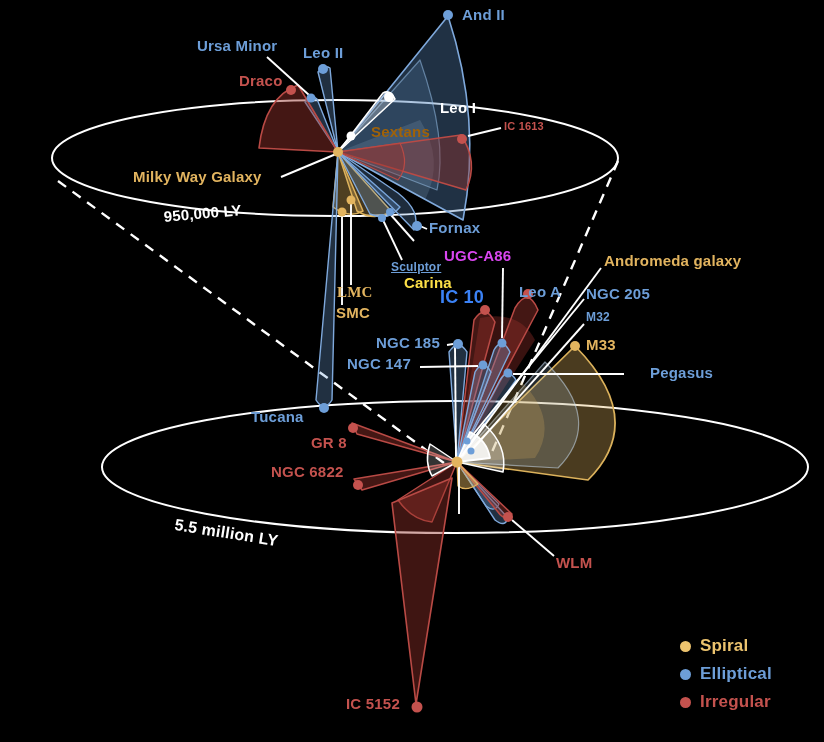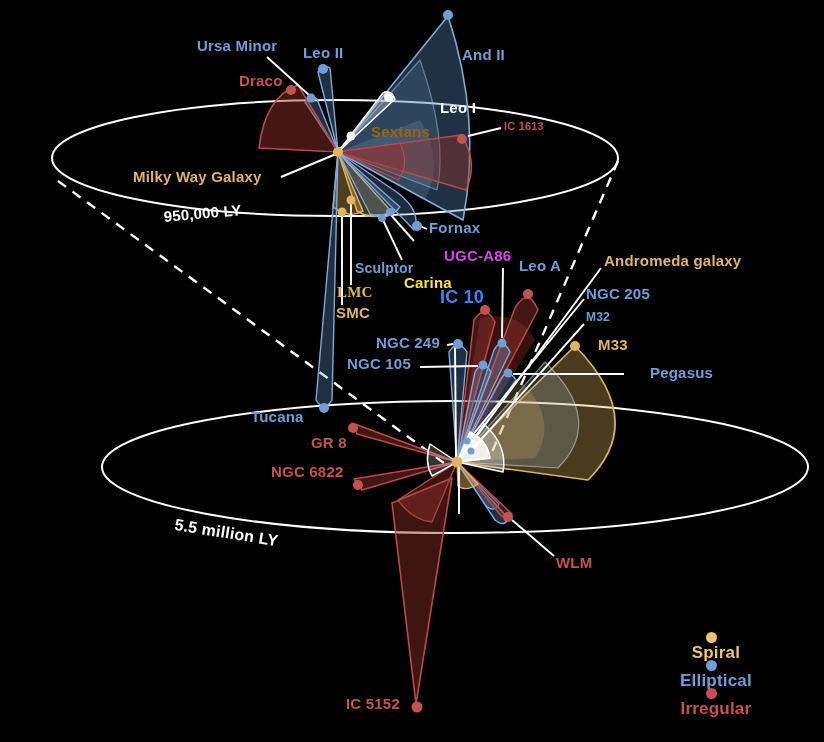--- a/index.html
+++ b/index.html
@@ -6,21 +6,21 @@
   #stage{
     position:relative;width:824px;height:742px;background:#000;overflow:hidden;
     font-family:"Liberation Sans",sans-serif;
   }
   #diagram-svg{position:absolute;left:0;top:0;}
   .glabel{
     position:absolute;font-weight:bold;white-space:nowrap;line-height:1.05;
     transform-origin:left top;letter-spacing:0.2px;
   }
   .legend{position:absolute;left:680px;top:632px;}
-  .legend-row{display:flex;align-items:center;height:28px;flex-direction:column;}
+  .legend-row{display:flex;align-items:center;height:28px;}
   .legend-dot{width:11px;height:11px;border-radius:50%;margin-right:9px;flex:0 0 auto;}
   .legend-label{font-weight:bold;font-size:17px;letter-spacing:0.2px;}
 </style>
 </head>
 <body>
 
 <div id="stage">
   <svg id="diagram-svg" width="824" height="742" viewBox="0 0 824 742">
       <ellipse cx="335" cy="158" rx="283" ry="58" fill="none" stroke="#ffffff" stroke-width="2"></ellipse>
       <ellipse cx="455" cy="467" rx="353" ry="66" fill="none" stroke="#ffffff" stroke-width="2"></ellipse>
@@ -117,42 +117,42 @@
     </div>
     <div class="legend-row">
       <span class="legend-dot" style="background: rgb(109, 158, 216);"></span>
       <span class="legend-label" style="color: rgb(109, 158, 216);">Elliptical</span>
     </div>
     <div class="legend-row">
       <span class="legend-dot" style="background: rgb(196, 82, 78);"></span>
       <span class="legend-label" style="color: rgb(196, 82, 78);">Irregular</span>
     </div>
   </div>
-<div class="glabel" style="left: 462px; top: 7px; color: rgb(109, 158, 216); font-size: 15px; margin-top: 40px;">And II</div>
+<div class="glabel" style="left: 462px; top: 7px; color: rgb(109, 158, 216); font-size: 15px;">And II</div>
     <div class="glabel" style="left: 197px; top: 38px; color: rgb(109, 158, 216); font-size: 15px;">Ursa Minor</div>
     <div class="glabel" style="left: 303px; top: 45px; color: rgb(109, 158, 216); font-size: 15px;">Leo II</div>
     <div class="glabel" style="left: 239px; top: 73px; color: rgb(196, 82, 78); font-size: 15px;">Draco</div>
     <div class="glabel" style="left: 400px; top: 100px; color: rgb(255, 255, 255); font-size: 15px; margin-left: 40px;">Leo I</div>
     <div class="glabel" style="left: 371px; top: 124px; color: #a16207; font-size: 15px;">Sextans</div>
     <div class="glabel" style="left: 504px; top: 121px; color: rgb(196, 82, 78); font-size: 11px;">IC 1613</div>
     <div class="glabel" style="left: 133px; top: 169px; color: rgb(226, 180, 95); font-size: 15px;">Milky Way Galaxy</div>
     <div class="glabel" style="left: 429px; top: 220px; color: rgb(109, 158, 216); font-size: 15px;">Fornax</div>
     <div class="glabel" style="left: 404px; top: 239px; color: #fde047; font-size: 15px; margin-top: 36px;">Carina</div>
-    <div class="glabel" style="left: 355px; top: 261px; color: rgb(109, 158, 216); font-size: 14px;">Sculptor</div>
+    <div class="glabel" style="left: 391px; top: 261px; color: rgb(109, 158, 216); font-size: 12px; text-decoration: underline;">Sculptor</div>
     <div class="glabel" style="left: 337px; top: 285px; color: rgb(226, 180, 95); font-size: 15px; font-family: Liberation Serif, serif;">LMC</div>
     <div class="glabel" style="left: 336px; top: 305px; color: rgb(226, 180, 95); font-size: 15px;">SMC</div>
     <div class="glabel" style="left: 444px; top: 248px; color: #d946ef; font-size: 15px;">UGC-A86</div>
-    <div class="glabel" style="left: 519px; top: 258px; color: rgb(109, 158, 216); font-size: 15px;">Leo A</div>
+    <div class="glabel" style="left: 519px; top: 284px; color: rgb(109, 158, 216); font-size: 15px;">Leo A</div>
     <div class="glabel" style="left: 604px; top: 253px; color: rgb(226, 180, 95); font-size: 15px;">Andromeda galaxy</div>
     <div class="glabel" style="left: 440px; top: 288px; color: #3b82f6; font-size: 18px;">IC 10</div>
     <div class="glabel" style="left: 586px; top: 286px; color: rgb(109, 158, 216); font-size: 15px;">NGC 205</div>
     <div class="glabel" style="left: 586px; top: 311px; color: rgb(109, 158, 216); font-size: 12px;">M32</div>
-    <div class="glabel" style="left: 586px; top: 337px; color: rgb(226, 180, 95); font-size: 15px; margin-left: 12px;">M33</div>
-    <div class="glabel" style="left: 376px; top: 335px; color: rgb(109, 158, 216); font-size: 15px;">NGC 249</div>
-    <div class="glabel" style="left: 347px; top: 356px; color: rgb(109, 158, 216); font-size: 15px;">NGC 105</div>
+    <div class="glabel" style="left: 586px; top: 337px; color: rgb(226, 180, 95); font-size: 15px;">M33</div>
+    <div class="glabel" style="left: 376px; top: 335px; color: rgb(109, 158, 216); font-size: 15px;">NGC 185</div>
+    <div class="glabel" style="left: 347px; top: 356px; color: rgb(109, 158, 216); font-size: 15px;">NGC 147</div>
     <div class="glabel" style="left: 626px; top: 365px; color: rgb(109, 158, 216); font-size: 15px; margin-left: 24px;">Pegasus</div>
     <div class="glabel" style="left: 251px; top: 409px; color: rgb(109, 158, 216); font-size: 15px;">Tucana</div>
     <div class="glabel" style="left: 311px; top: 435px; color: rgb(196, 82, 78); font-size: 15px;">GR 8</div>
     <div class="glabel" style="left: 271px; top: 464px; color: rgb(196, 82, 78); font-size: 15px;">NGC 6822</div>
     <div class="glabel" style="left: 556px; top: 555px; color: rgb(196, 82, 78); font-size: 15px;">WLM</div>
     <div class="glabel" style="left: 346px; top: 696px; color: rgb(196, 82, 78); font-size: 15px;">IC 5152</div>
     <div class="glabel" style="left: 163px; top: 209px; color: rgb(255, 255, 255); font-size: 15px; transform: rotate(-5deg);">950,000 LY</div>
     <div class="glabel" style="left: 176px; top: 517px; color: rgb(255, 255, 255); font-size: 16px; transform: rotate(9deg);">5.5 million LY</div>
   </div>
 

